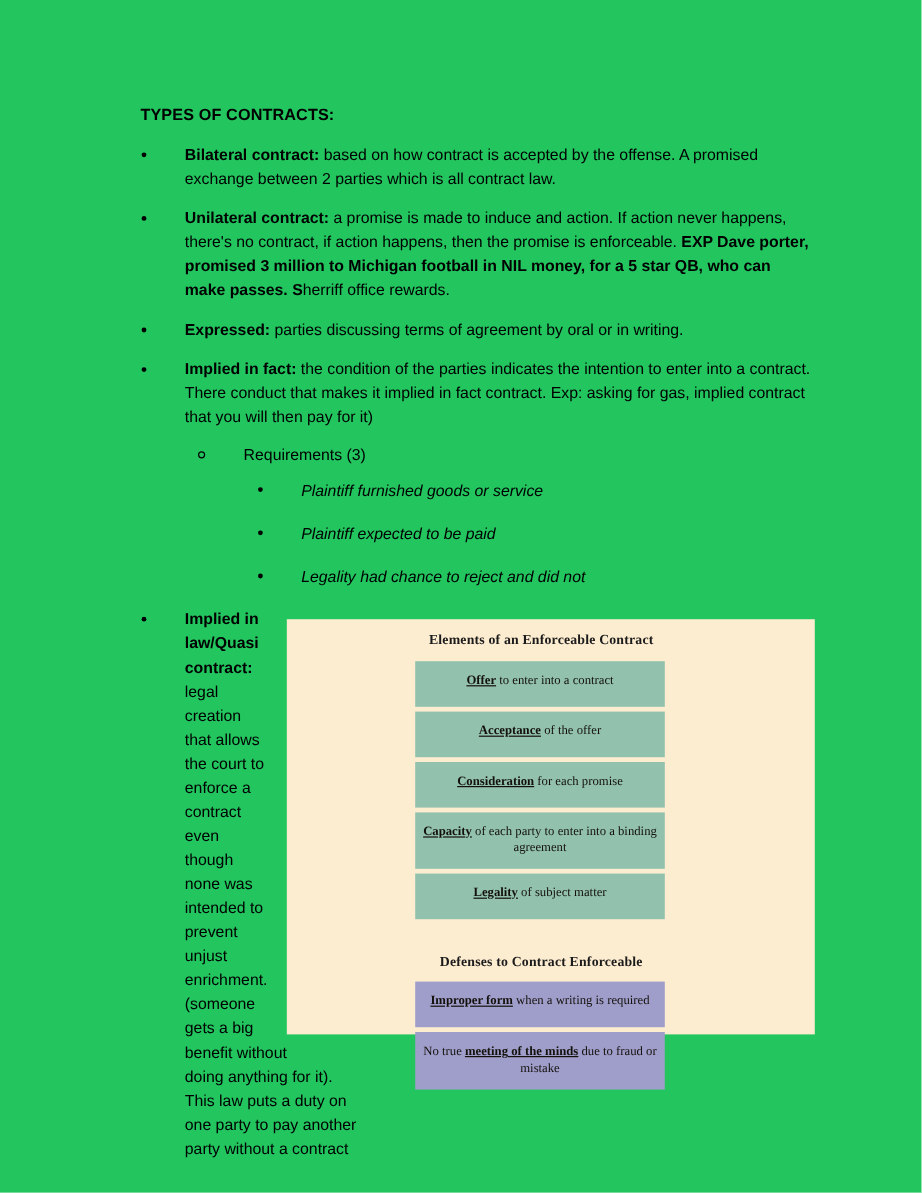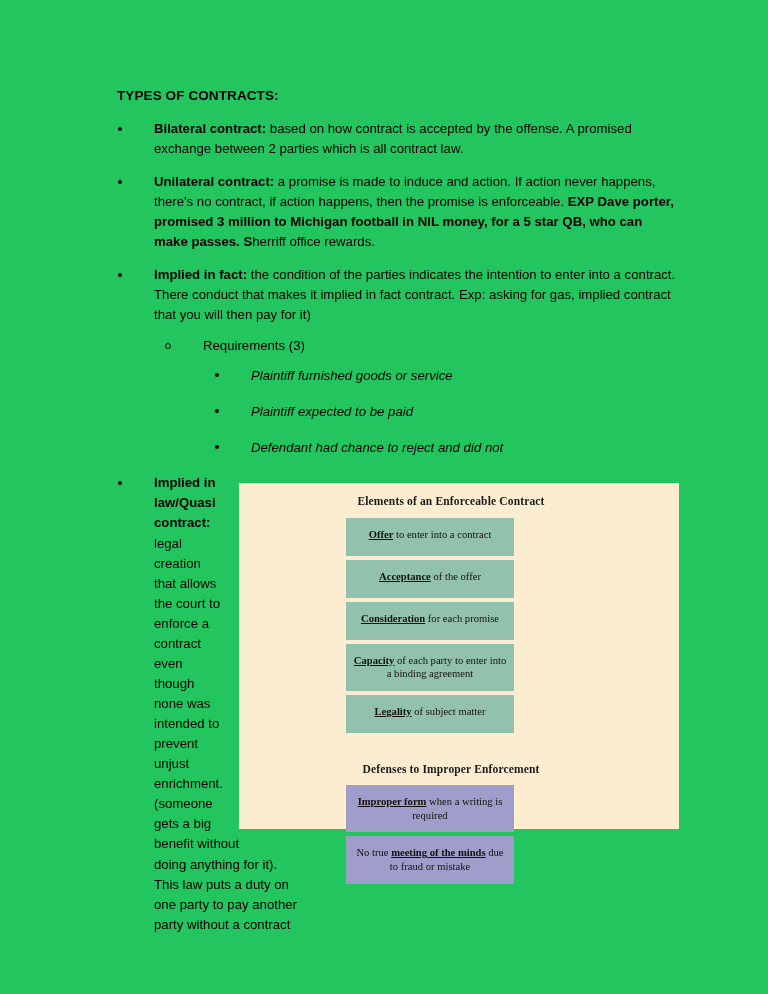--- a/index.html
+++ b/index.html
@@ -142,21 +142,21 @@
     text-align: center;
     color: #1b1b1b;
     margin: 4px 0 7px 0;
     letter-spacing: 0.15px;
   }
   .fig-heading.second {
     margin-top: 28px;
     margin-bottom: 7px;
   }
   .boxes {
-    width: 168px;
+    width: 208px;
     margin: 0 auto 0 107px;
   }
   .fig-box {
     font-family: "Liberation Serif", serif;
     font-size: 10.6px;
     color: #14110d;
     text-align: center;
     padding: 10px 6px;
     margin-bottom: 4px;
     line-height: 1.28;
@@ -187,53 +187,56 @@
     <ul class="lvl1">
 
       <li class="bullet">
         <b>Bilateral contract:</b><span> based on how contract is accepted by the offense. A promised exchange between 2 parties which is all contract law.</span>
       </li>
 
       <li class="bullet">
         <b>Unilateral contract:</b><span> a promise is made to induce and action. If action never happens, there's no contract, if action happens, then the promise is enforceable. </span><b>EXP Dave porter, promised 3 million to Michigan football in NIL money, for a 5 star QB, who can make passes. S</b><span>herriff office rewards.</span>
       </li>
 
+      <li class="bullet">
+        <b>Expressed:</b><span> parties discussing terms of agreement by oral or in writing.</span>
+      </li>
 
       <li class="bullet">
         <b>Implied in fact:</b><span> the condition of the parties indicates the intention to enter into a contract. There conduct that makes it implied in fact contract. Exp: asking for gas, implied contract that you will then pay for it)</span>
 
         <ul class="lvl2">
           <li>
             <span>Requirements (3)</span>
 
             <ul class="lvl3">
               <li>Plaintiff furnished goods or service</li>
               <li>Plaintiff expected to be paid</li>
-              <li>Defendant had chance to reject and did not</li>
+              <li>Legality had chance to reject and did not</li>
             </ul>
           </li>
         </ul>
       </li>
 
       <li class="bullet wrap-text">
 
         <div class="figure">
           <div class="fig-inner">
 
             <div class="fig-heading">Elements of an Enforceable Contract</div>
 
             <div class="boxes">
               <div class="fig-box green"><span class="kw">Offer</span><span> to enter into a contract</span></div>
               <div class="fig-box green"><span class="kw">Acceptance</span><span> of the offer</span></div>
               <div class="fig-box green"><span class="kw">Consideration</span><span> for each promise</span></div>
               <div class="fig-box green"><span class="kw">Capacity</span><span> of each party to enter into a binding agreement</span></div>
               <div class="fig-box green"><span class="kw">Legality</span><span> of subject matter</span></div>
             </div>
 
-            <div class="fig-heading second">Defenses to Improper Enforcement</div>
+            <div class="fig-heading second">Defenses to Contract Enforceable</div>
 
             <div class="boxes">
               <div class="fig-box purple"><span></span><span class="kw">Improper form</span><span> when a writing is required</span></div>
               <div class="fig-box purple"><span>No true </span><span class="kw">meeting of the minds</span><span> due to fraud or mistake</span></div>
             </div>
 
           </div>
         </div>
 
         <b>Implied in law/Quasi contract:</b><span> legal creation that allows the court to enforce a contract even though none was intended to prevent unjust enrichment. (someone</span>

